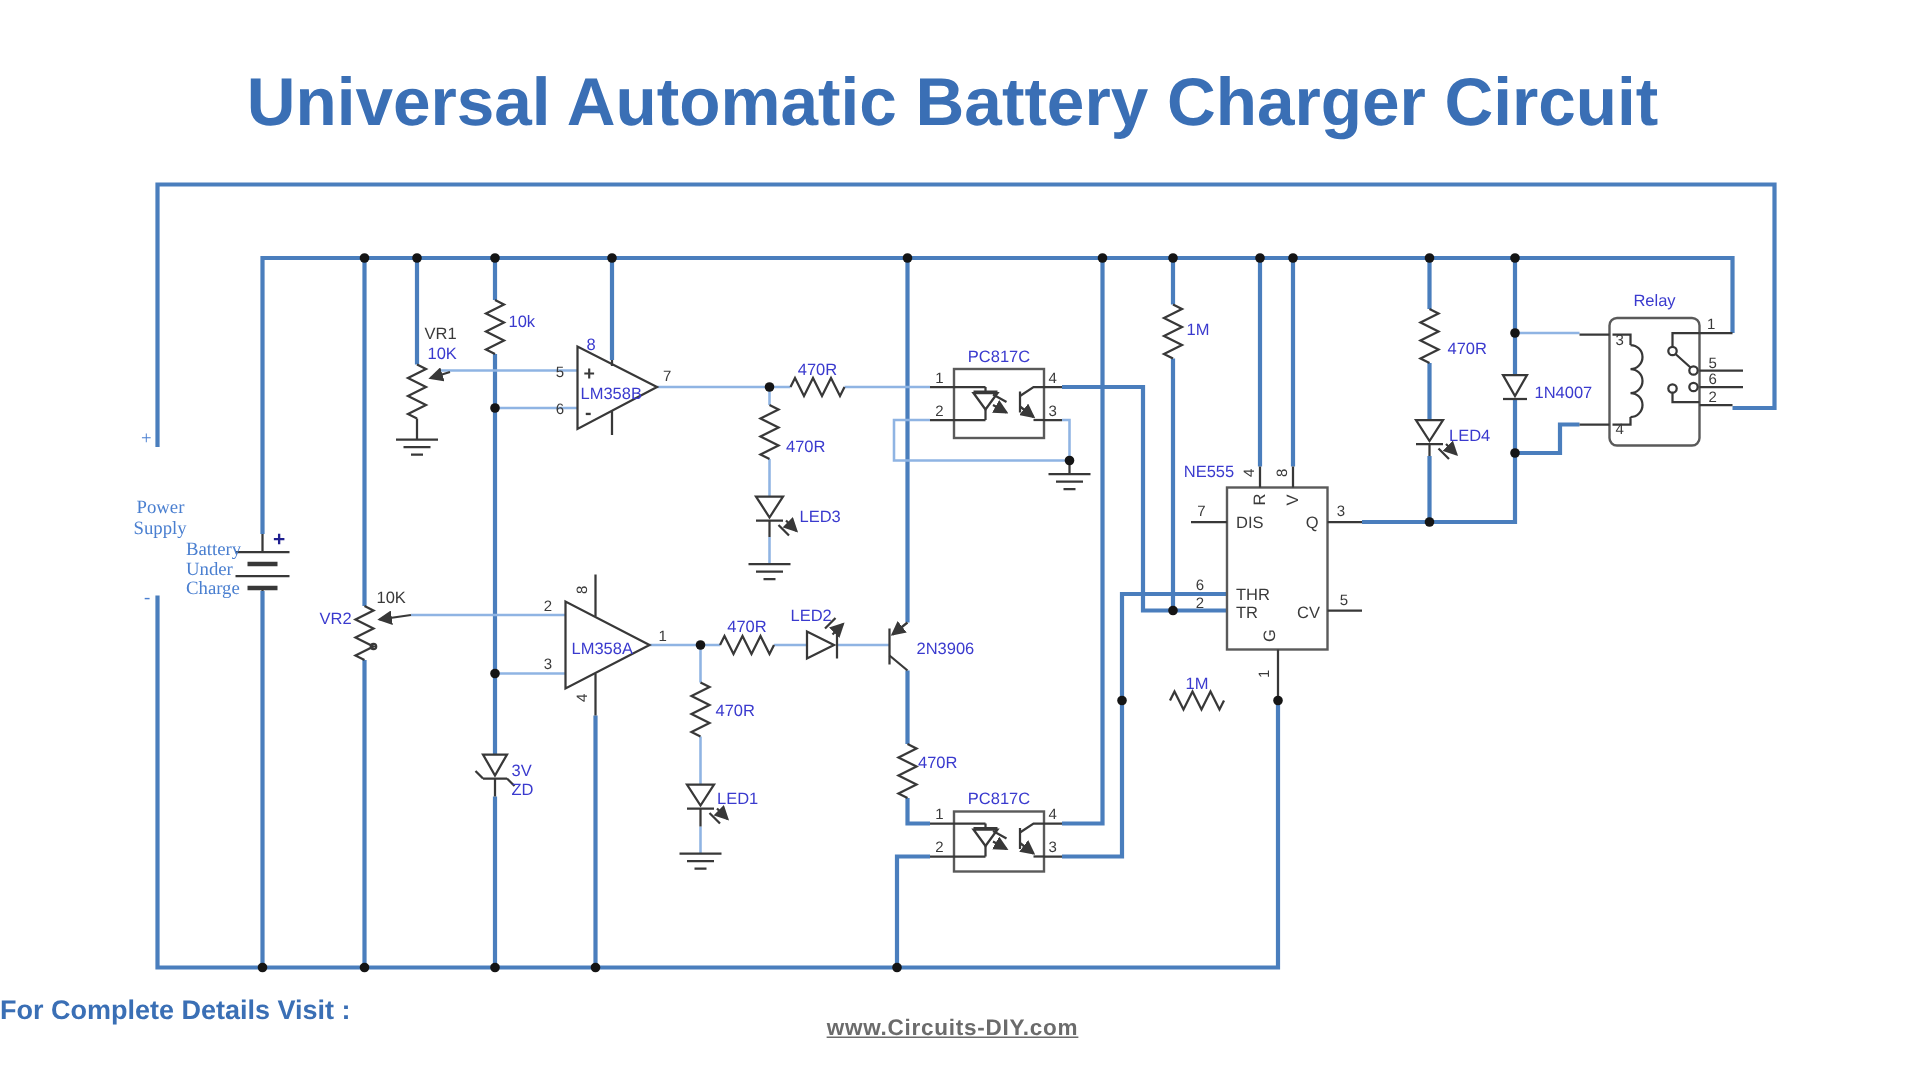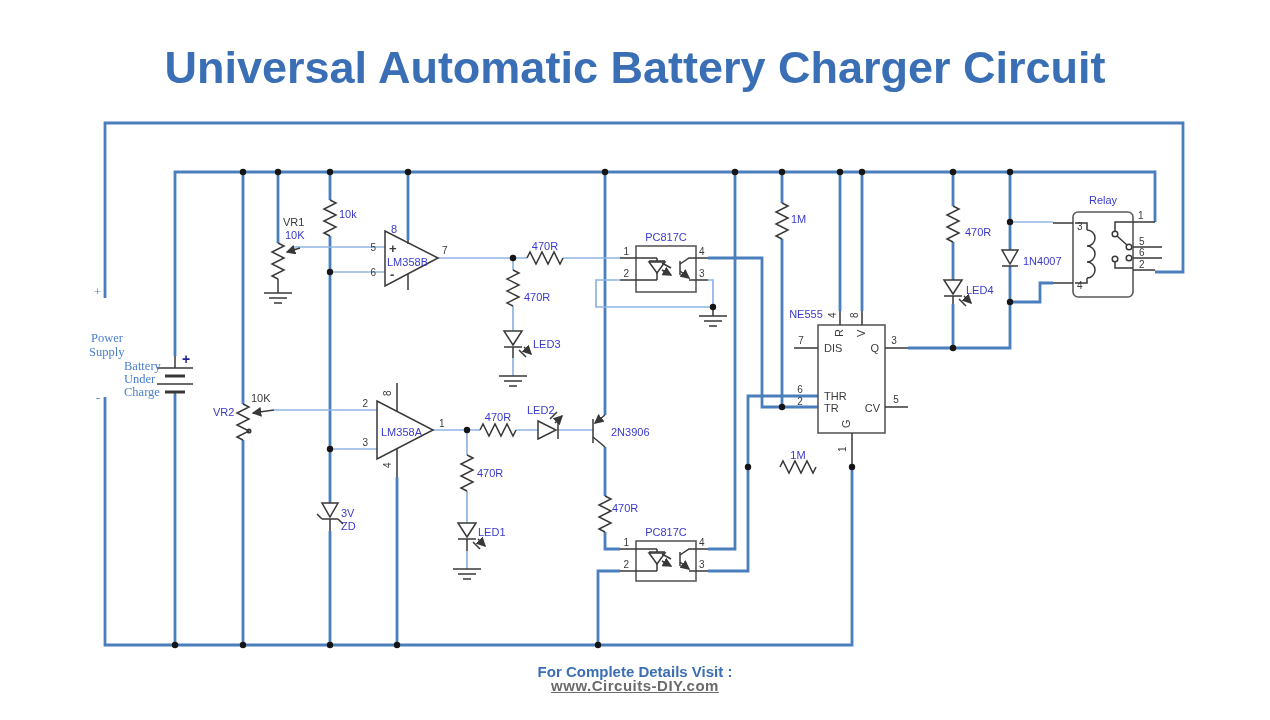--- a/index.html
+++ b/index.html
@@ -1,21 +1,21 @@
 <!DOCTYPE html>
 <html><head>
 <meta charset="utf-8">
 <style>
   html,body{margin:0;padding:0;background:#ffffff;}
   .page{position:relative;width:1270px;height:720px;background:#fff;overflow:hidden;
         font-family:"Liberation Sans",sans-serif;}
   .title{position:absolute;top:42px;left:0;width:100%;text-align:center;
          font-size:45px;font-weight:bold;color:#3a6fb5;}
-  .footer1{position:absolute;top:663px;left:0;width:100%;text-align:center;
-           font-size:15px;font-weight:bold;color:#3a6fb5;}
+  .footer1{position:absolute;top:663px;left:0;width:100%;text-align:left;
+           font-size:18px;font-weight:bold;color:#3a6fb5;}
   .footer2{position:absolute;top:677px;left:0;width:100%;text-align:center;
            font-size:15px;font-weight:bold;color:#6b6b6b;letter-spacing:.5px;text-decoration:underline;}
   svg.schem{position:absolute;left:0;top:0;}
   .bus{stroke:#4a7ebd;stroke-width:2.8;fill:none;}
   .sig{stroke:#8fb4e3;stroke-width:1.7;fill:none;}
   .cmp{stroke:#383838;stroke-width:1.5;fill:none;}
   .cmpf{stroke:#383838;stroke-width:1.5;fill:#ffffff;}
   .thick{stroke-width:3;}
   .box{stroke:#5a5a5a;stroke-width:1.6;fill:none;}
   .dot{fill:#151515;stroke:none;}

